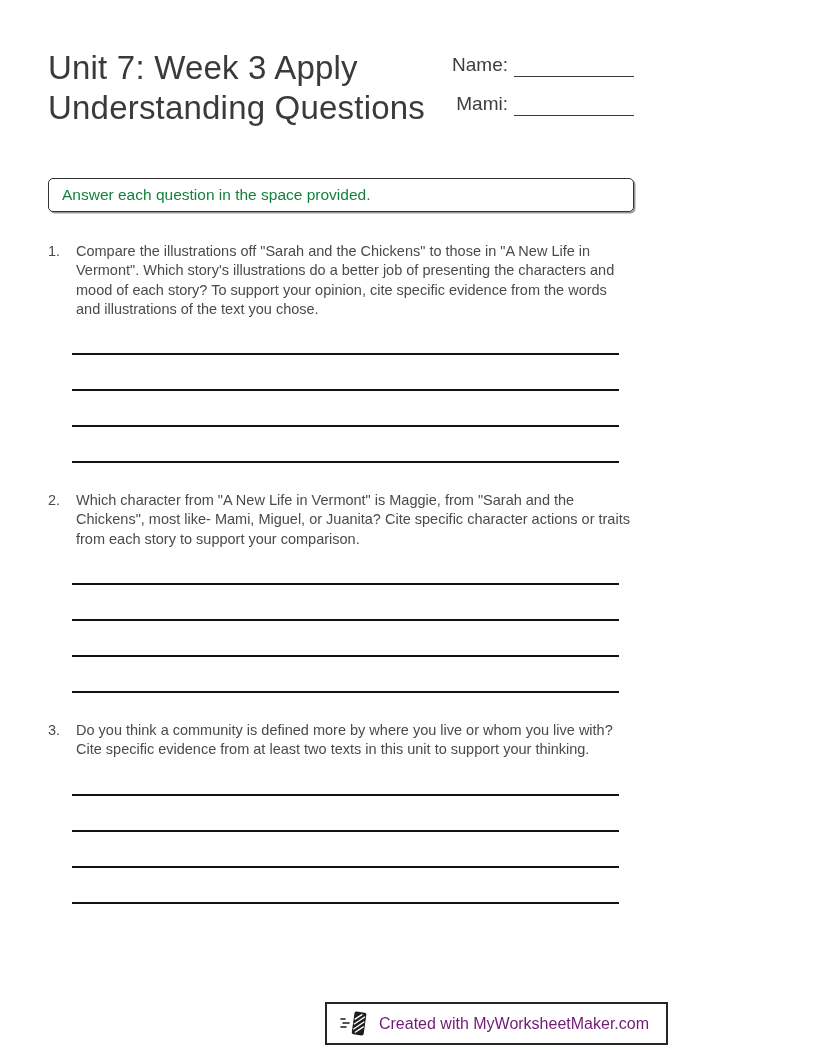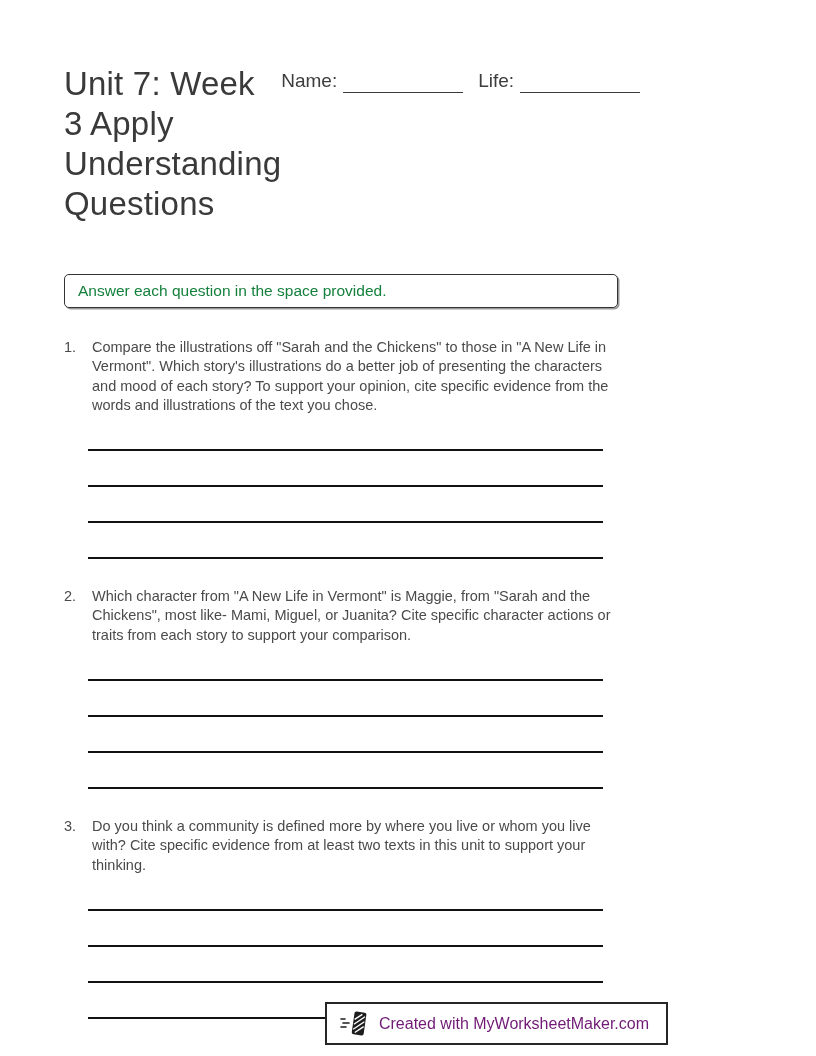--- a/index.html
+++ b/index.html
@@ -3,33 +3,33 @@
 <meta charset="utf-8">
 <style>
   * { margin: 0; padding: 0; box-sizing: border-box; }
   html, body { background: #ffffff; }
   .page {
     position: relative;
     width: 682px;
     height: 1056px;
     background: #ffffff;
     font-family: "Liberation Sans", "DejaVu Sans", sans-serif;
-    padding: 64px;
+    padding: 48px;
     overflow: hidden;
   }
   
   .header { display: flex; justify-content: space-between; align-items: flex-start; }
   .title {
     font-size: 33px;
     line-height: 40px;
     font-weight: 400;
     color: #3a3a3a;
     letter-spacing: 0.2px;
   }
-  .fields { margin-top: 5px; display: flex; flex-direction: row; gap: 15px; }
+  .fields { margin-top: 5px; display: flex; flex-direction: column; gap: 15px; }
   .field-row { display: flex; align-items: flex-end; justify-content: flex-end; gap: 6px; }
   .field-label { font-size: 19px; color: #3d3d3d; line-height: 24px; }
   .field-line { width: 120px; height: 23px; border-bottom: 1.5px solid #3a3a3a; }
   
   .instructions {
     margin-top: 50px;
     border: 1.5px solid #333333;
     border-radius: 5px;
     box-shadow: 1.5px 1.5px 0 rgba(70,70,70,0.55);
     padding: 7px 13px;
@@ -69,21 +69,21 @@
     <div class="title">
       <div>Unit 7: Week 3 Apply</div>
       <div>Understanding Questions</div>
     </div>
     <div class="fields">
       <div class="field-row">
         <span class="field-label">Name:</span>
         <span class="field-line"></span>
       </div>
       <div class="field-row">
-        <span class="field-label">Life:</span>
+        <span class="field-label">Mami:</span>
         <span class="field-line"></span>
       </div>
     </div>
   </div>
 
   <div class="instructions">
     <span>Answer each question in the space provided.</span>
   </div>
 
   <div class="questions">

